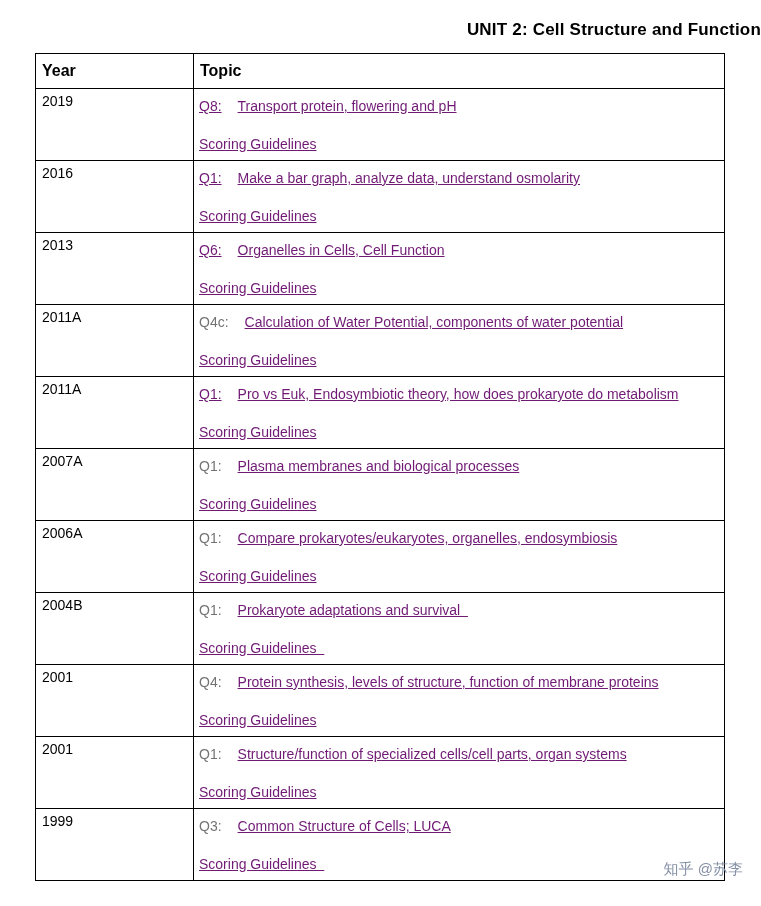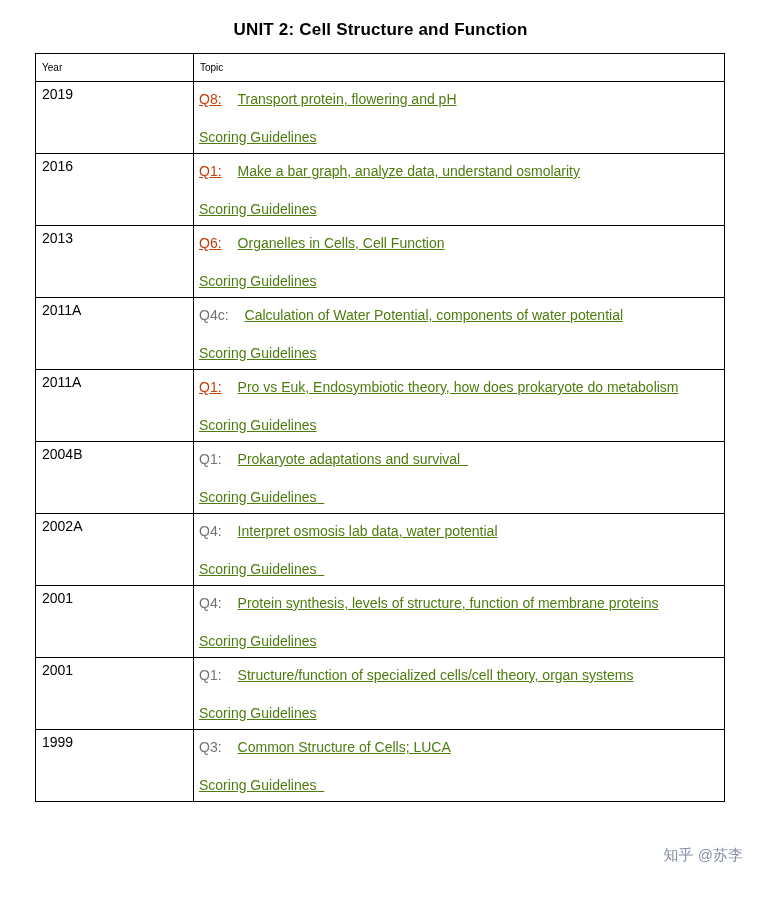--- a/index.html
+++ b/index.html
@@ -12,72 +12,72 @@
     width: 761px;
     height: 906px;
     position: relative;
     font-family: "Liberation Sans", sans-serif;
     color: #000000;
     overflow: hidden;
   }
   .title {
     font-size: 17px;
     font-weight: 700;
-    text-align: center;
+    text-align: right;
     margin: 20px 0 13px 0;
     letter-spacing: 0.2px;
   }
   table.topics-table {
     border-collapse: collapse;
     margin-left: 35px;
     width: 690px;
     table-layout: fixed;
   }
   .topics-table th,
   .topics-table td {
     border: 1px solid #000000;
     vertical-align: top;
     text-align: left;
   }
   .topics-table th {
-    font-size: 10px;
-    font-weight: 400;
+    font-size: 16px;
+    font-weight: 700;
     padding: 8px 6px 8px 6px;
   }
   th.col-year { width: 158px; }
   td.year-cell {
     font-size: 14px;
     padding: 4px 6px;
   }
   td.topic-cell {
     font-size: 14px;
     padding: 7px 6px 6px 5px;
     line-height: 20px;
   }
   a.topic-link, a.scoring-link {
-    color: #4d7c0f;
+    color: #701a75;
     text-decoration: underline;
     white-space: pre-wrap;
     cursor: pointer;
   }
   .q-label {
     color: #737373;
     margin-right: 16px;
     white-space: pre;
   }
   .q-label.linked {
-    color: #c2410c;
+    color: #701a75;
     text-decoration: underline;
     cursor: pointer;
   }
   .scoring-line { margin-top: 18px; }
   .watermark {
     position: absolute;
     right: 18px;
-    bottom: 24px;
+    bottom: 10px;
     font-size: 15px;
     color: #8590a6;
     white-space: pre;
   }
 </style>
 </head>
 <body>
 
 <div class="page">
 
@@ -154,52 +154,65 @@
     <td class="topic-cell">
       <div class="topic-line">
         <span class="q-label linked">Q1:</span><a class="topic-link" href="#">Pro vs Euk, Endosymbiotic theory, how does prokaryote do metabolism</a>
       </div>
       <div class="scoring-line">
         <a class="scoring-link" href="#">Scoring Guidelines</a>
       </div>
     </td>
   </tr>
 
-
-
+  <tr>
+    <td class="year-cell">
+      <span class="year-text">2007A</span>
+    </td>
+    <td class="topic-cell">
+      <div class="topic-line">
+        <span class="q-label">Q1:</span><a class="topic-link" href="#">Plasma membranes and biological processes</a>
+      </div>
+      <div class="scoring-line">
+        <a class="scoring-link" href="#">Scoring Guidelines</a>
+      </div>
+    </td>
+  </tr>
+
+
+  <tr>
+    <td class="year-cell">
+      <span class="year-text">2006A</span>
+    </td>
+    <td class="topic-cell">
+      <div class="topic-line">
+        <span class="q-label">Q1:</span><a class="topic-link" href="#">Compare prokaryotes/eukaryotes, organelles, endosymbiosis</a>
+      </div>
+      <div class="scoring-line">
+        <a class="scoring-link" href="#">Scoring Guidelines</a>
+      </div>
+    </td>
+  </tr>
 
 
   <tr>
     <td class="year-cell">
       <span class="year-text">2004B</span>
     </td>
     <td class="topic-cell">
       <div class="topic-line">
         <span class="q-label">Q1:</span><a class="topic-link" href="#">Prokaryote adaptations and survival  </a>
       </div>
       <div class="scoring-line">
         <a class="scoring-link" href="#">Scoring Guidelines  </a>
       </div>
     </td>
   </tr>
 
 
-  <tr>
-    <td class="year-cell">
-      <span class="year-text">2002A</span>
-    </td>
-    <td class="topic-cell">
-      <div class="topic-line">
-        <span class="q-label">Q4:</span><a class="topic-link" href="#">Interpret osmosis lab data, water potential</a>
-      </div>
-      <div class="scoring-line">
-        <a class="scoring-link" href="#">Scoring Guidelines  </a>
-      </div>
-    </td>
-  </tr>
 
   <tr>
     <td class="year-cell">
       <span class="year-text">2001</span>
     </td>
     <td class="topic-cell">
       <div class="topic-line">
         <span class="q-label">Q4:</span><a class="topic-link" href="#">Protein synthesis, levels of structure, function of membrane proteins</a>
       </div>
       <div class="scoring-line">
@@ -207,21 +220,21 @@
       </div>
     </td>
   </tr>
 
   <tr>
     <td class="year-cell">
       <span class="year-text">2001</span>
     </td>
     <td class="topic-cell">
       <div class="topic-line">
-        <span class="q-label">Q1:</span><a class="topic-link" href="#">Structure/function of specialized cells/cell theory, organ systems</a>
+        <span class="q-label">Q1:</span><a class="topic-link" href="#">Structure/function of specialized cells/cell parts, organ systems</a>
       </div>
       <div class="scoring-line">
         <a class="scoring-link" href="#">Scoring Guidelines</a>
       </div>
     </td>
   </tr>
 
   <tr>
     <td class="year-cell">
       <span class="year-text">1999</span>

